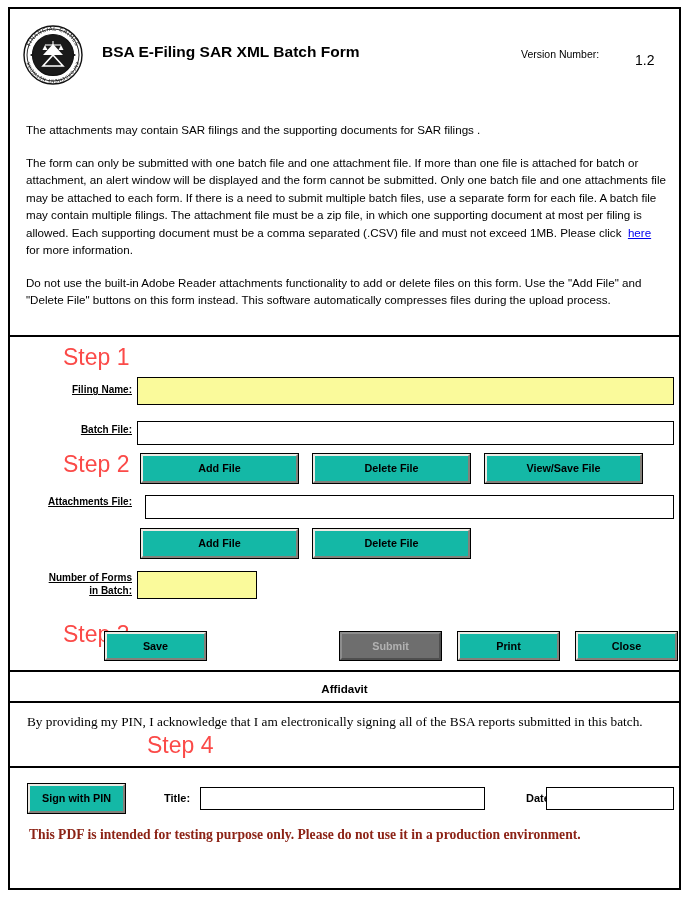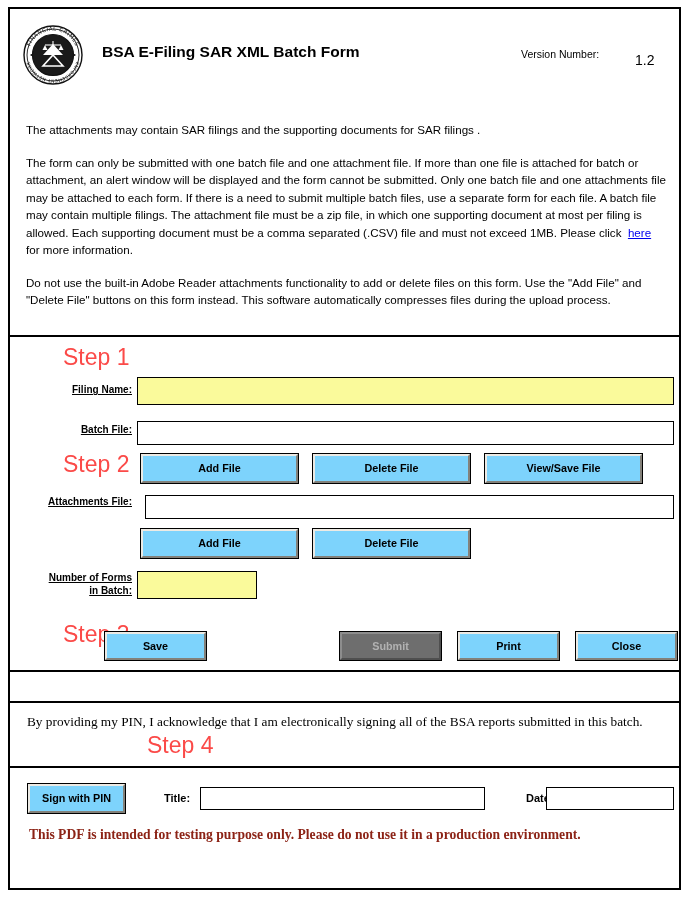--- a/index.html
+++ b/index.html
@@ -150,21 +150,21 @@
 
   .in-filing  { left: 127px; top: 368px; width: 537px; height: 28px; }
   .in-batch   { left: 127px; top: 412px; width: 537px; height: 24px; }
   .in-attach  { left: 135px; top: 486px; width: 529px; height: 24px; }
   .in-numform { left: 127px; top: 562px; width: 120px; height: 28px; }
 
   
   .btn {
     position: absolute;
     box-sizing: border-box;
-    background: #7dd3fc;
+    background: #14b8a6;
     border-top: 2px solid #eceae4;
     border-left: 2px solid #eceae4;
     border-right: 2px solid #83817a;
     border-bottom: 2px solid #83817a;
     outline: 1px solid #000000;
     font-family: "Liberation Sans", sans-serif;
     font-size: 10.8px;
     font-weight: bold;
     color: #000000;
     text-align: center;
@@ -316,20 +316,21 @@
 
     <div class="flabel lbl-numforms">Number of Forms
 in Batch:</div>
     <input class="tinput yellow in-numform" type="text" value="" style="">
 
     <button class="btn b-save">Save</button>
     <button class="btn disabled b-submit" disabled="">Submit</button>
     <button class="btn b-print">Print</button>
     <button class="btn b-close">Close</button>
 
+    <div class="affidavit-title">Affidavit</div>
     <div class="affidavit-text">By providing my PIN, I acknowledge that I am electronically signing all of the BSA reports submitted in this batch.</div>
 
     <button class="btn b-signpin">Sign with PIN</button>
 
     <div class="sig-lbl lbl-title">Title:</div>
     <input class="tinput in-title" type="text" value="" style="">
 
     <div class="sig-lbl lbl-date">Date:</div>
     <input class="tinput in-date" type="text" value="" style="">
 

